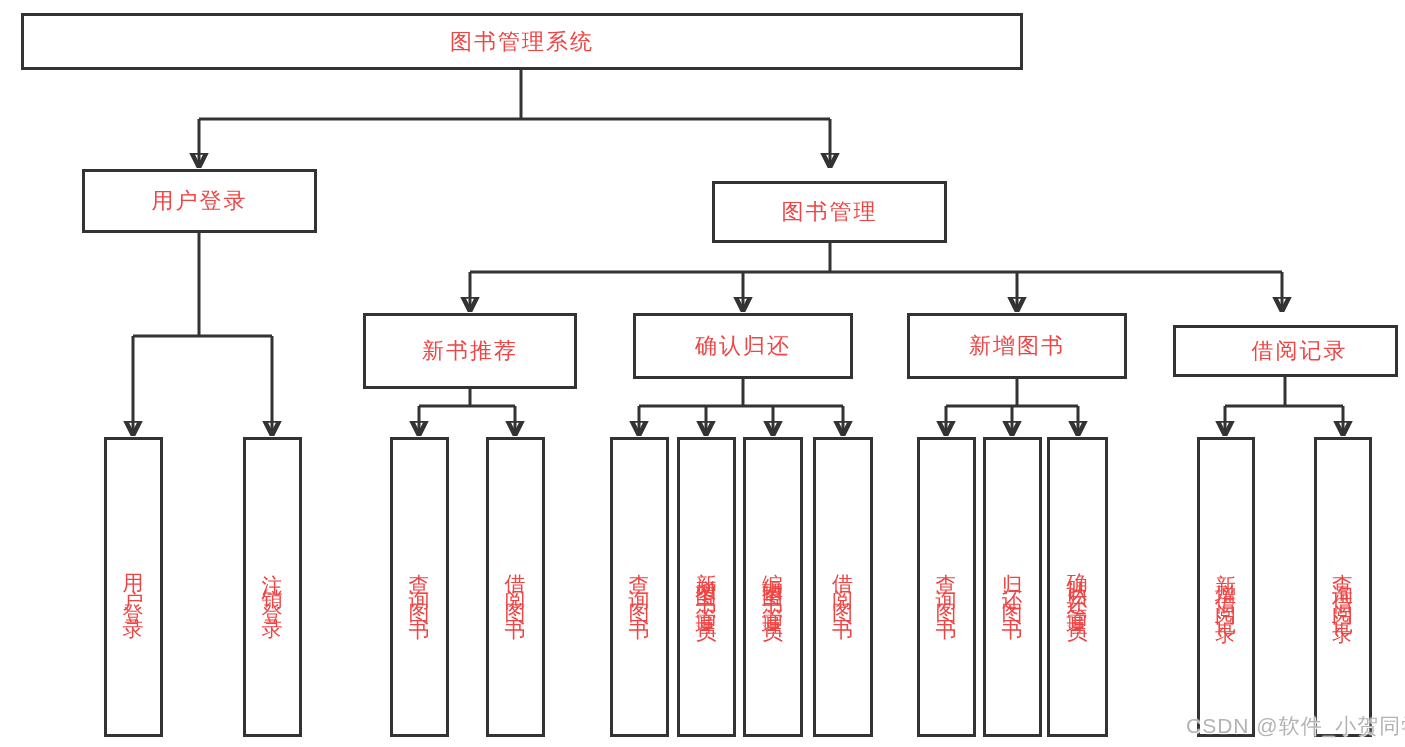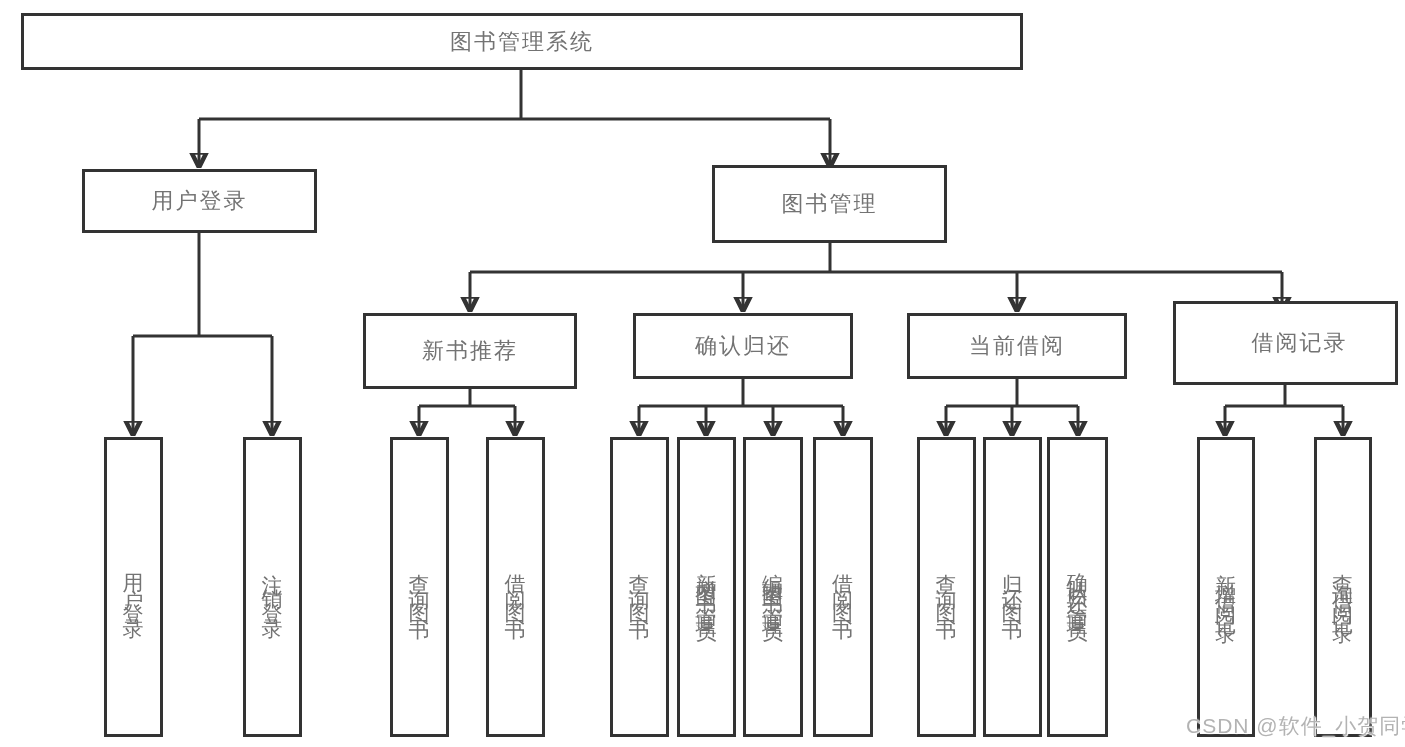--- a/index.html
+++ b/index.html
@@ -28,35 +28,35 @@
     fill: none;
   }
   .node {
     position: absolute;
     box-sizing: border-box;
     border: 3px solid #333333;
     background: #ffffff;
     display: flex;
     align-items: center;
     justify-content: center;
-    color: #737373;
+    color: #ef4444;
     z-index: 2;
   }
   .h-node {
     font-size: 22px;
     letter-spacing: 2px;
     white-space: nowrap;
   }
   .root-node   { left: 21px;  top: 13px;  width: 1002px; height: 57px; }
   .branch-user { left: 82px;  top: 169px; width: 235px;  height: 64px; }
-  .branch-book { left: 712px; top: 165px; width: 235px;  height: 78px; }
+  .branch-book { left: 712px; top: 181px; width: 235px;  height: 62px; }
   .mod-1 { left: 363px;  top: 313px; width: 214px; height: 76px; }
   .mod-2 { left: 633px;  top: 313px; width: 220px; height: 66px; }
   .mod-3 { left: 907px;  top: 313px; width: 220px; height: 66px; }
-  .mod-4 { left: 1173px; top: 301px; width: 225px; height: 84px; padding-left: 28px; }
+  .mod-4 { left: 1173px; top: 325px; width: 225px; height: 52px; padding-left: 28px; }
   .leaf {
     top: 437px;
     height: 300px;
     width: 59px;
     writing-mode: vertical-rl;
     font-size: 21px;
     line-height: 1;
   }
   .ls-4 { letter-spacing: 15px; }  
   .ls-6 { letter-spacing: 10px; }  
@@ -139,21 +139,21 @@
     <line x1="1343" y1="406" x2="1343" y2="434" marker-end="url(#arrow)"></line>
   </svg>
 
   <div class="node h-node root-node">图书管理系统</div>
 
   <div class="node h-node branch-user">用户登录</div>
   <div class="node h-node branch-book">图书管理</div>
 
   <div class="node h-node mod-1">新书推荐</div>
   <div class="node h-node mod-2">确认归还</div>
-  <div class="node h-node mod-3">当前借阅</div>
+  <div class="node h-node mod-3">新增图书</div>
   <div class="node h-node mod-4">借阅记录</div>
 
   <div class="node leaf ls-4 leaf-1">用户登录</div>
   <div class="node leaf ls-4 leaf-2">注销登录</div>
 
   <div class="node leaf ls-4 leaf-3">查询图书</div>
   <div class="node leaf ls-4 leaf-4">借阅图书</div>
 
   <div class="node leaf ls-4 leaf-5">查询图书</div>
   <div class="node leaf ls-9 leaf-6">新增图书（管理员）</div>

